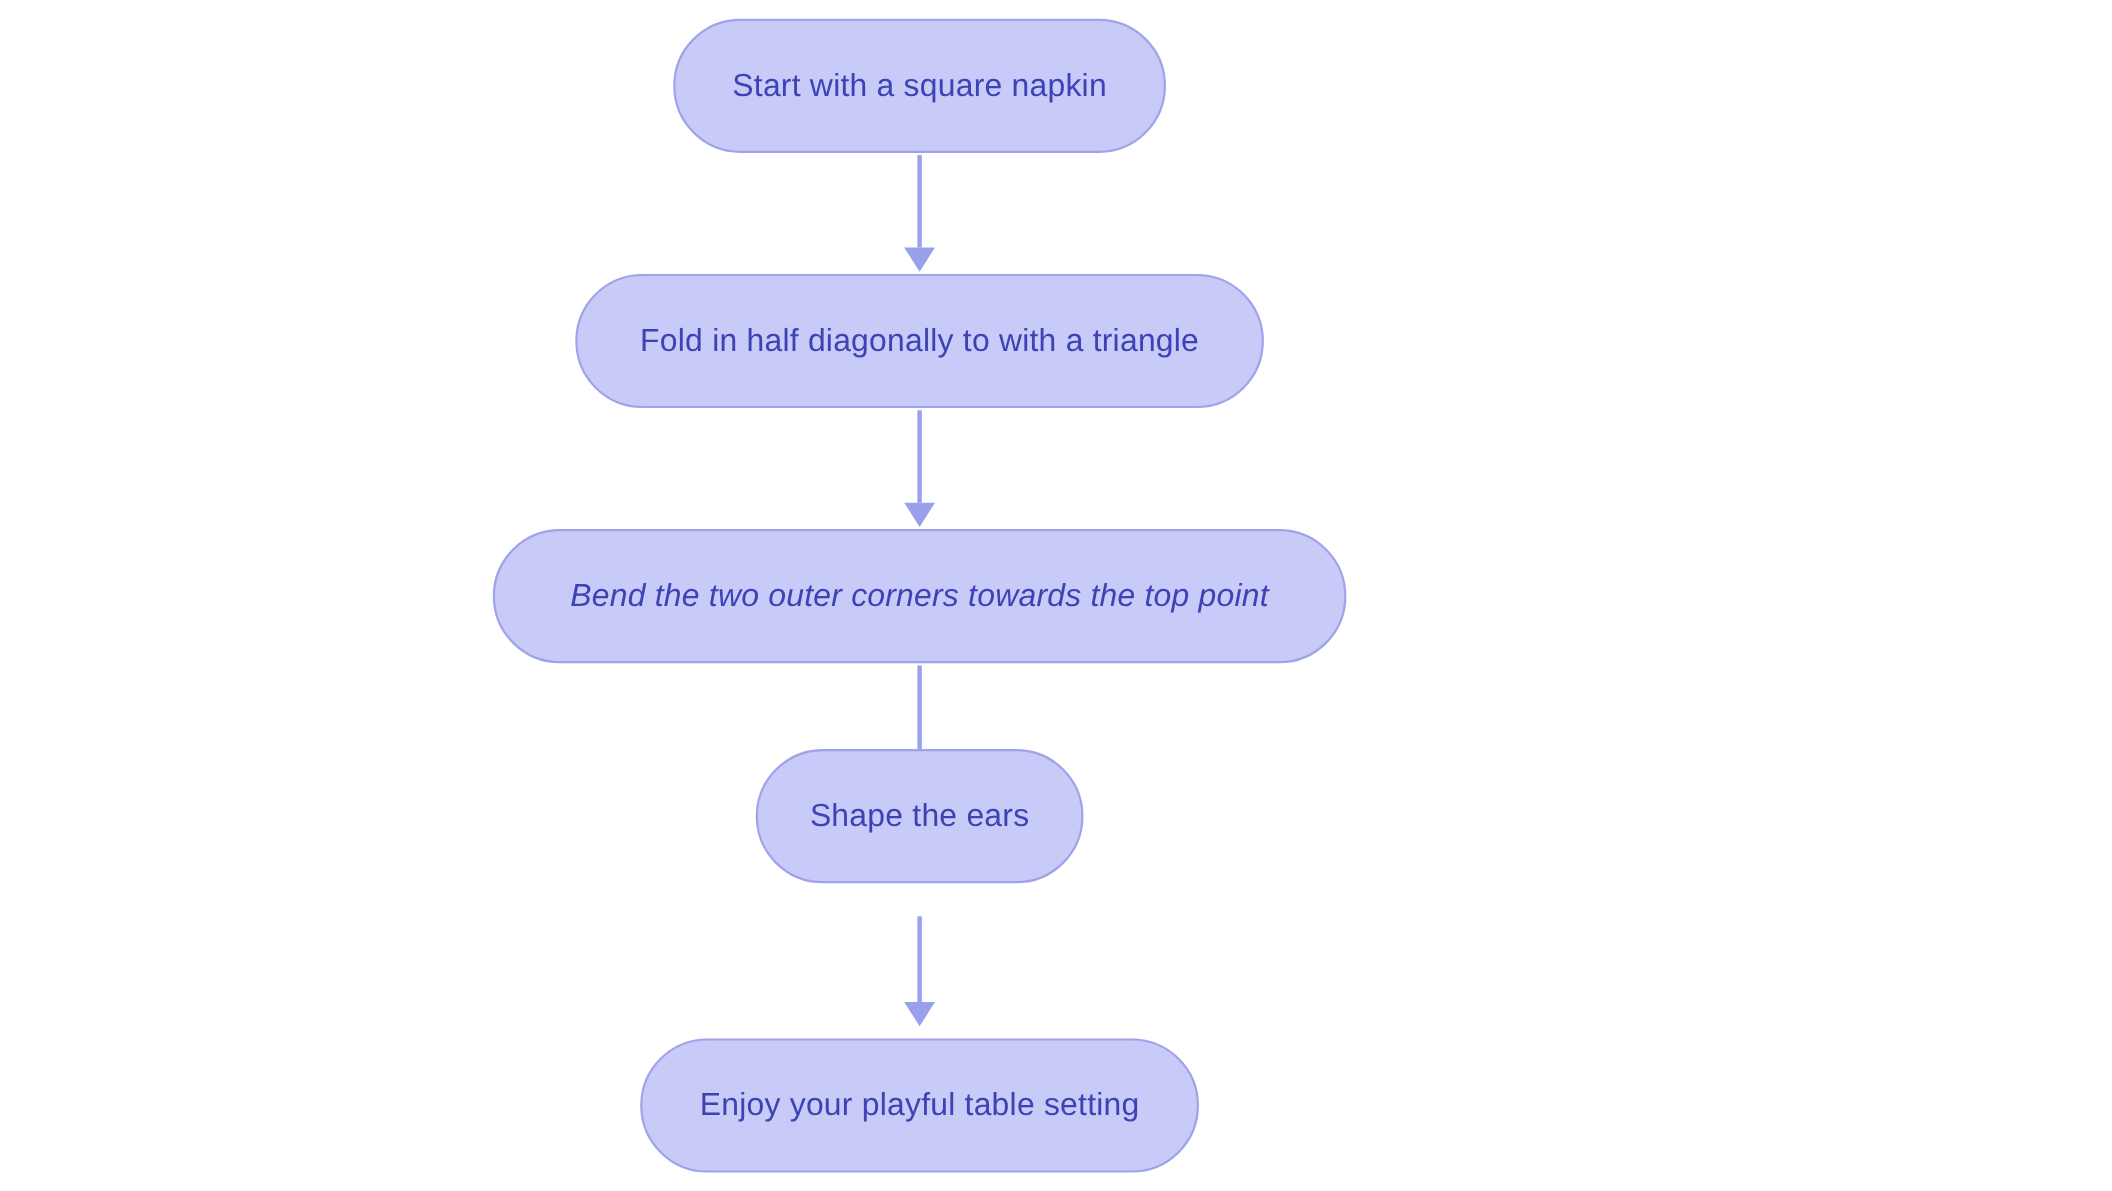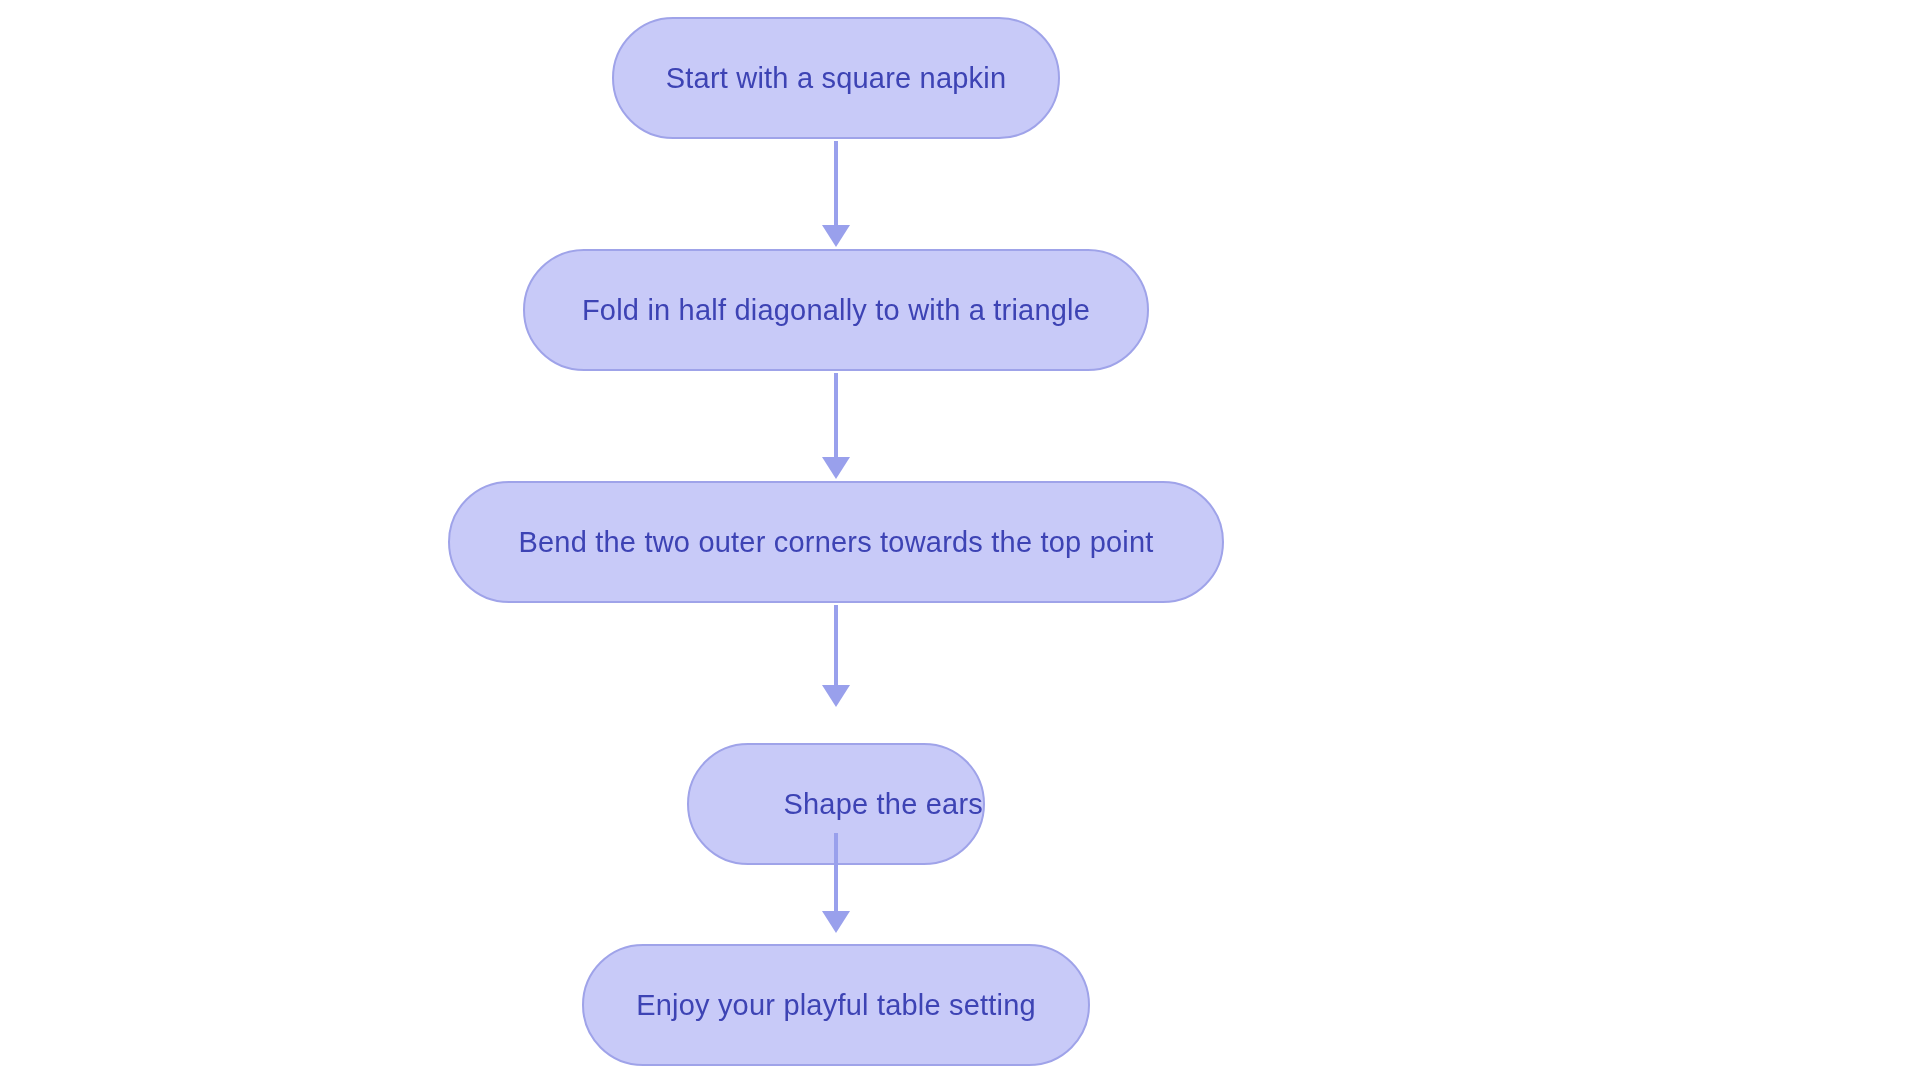--- a/index.html
+++ b/index.html
@@ -29,22 +29,22 @@
     justify-content: center;
     color: #3d43b4;
     font-size: 29px;
     font-weight: 400;
     letter-spacing: 0.2px;
     text-align: center;
     white-space: nowrap;
   }
   .node-1 { top: 17px;  width: 448px; }
   .node-2 { top: 249px; width: 626px; }
-  .node-3 { top: 481px; width: 776px; }
-  .node-4 { top: 743px; width: 298px; justify-content: flex-end; }
+  .node-3 { top: 481px; width: 776px; font-style: italic; }
+  .node-4 { top: 681px; width: 298px; }
   .node-5 { top: 944px; width: 508px; }
 
   .arrow {
     position: absolute;
     left: 50%;
     transform: translateX(-50%);
     width: 30px;
     display: flex;
     flex-direction: column;
     align-items: center;

